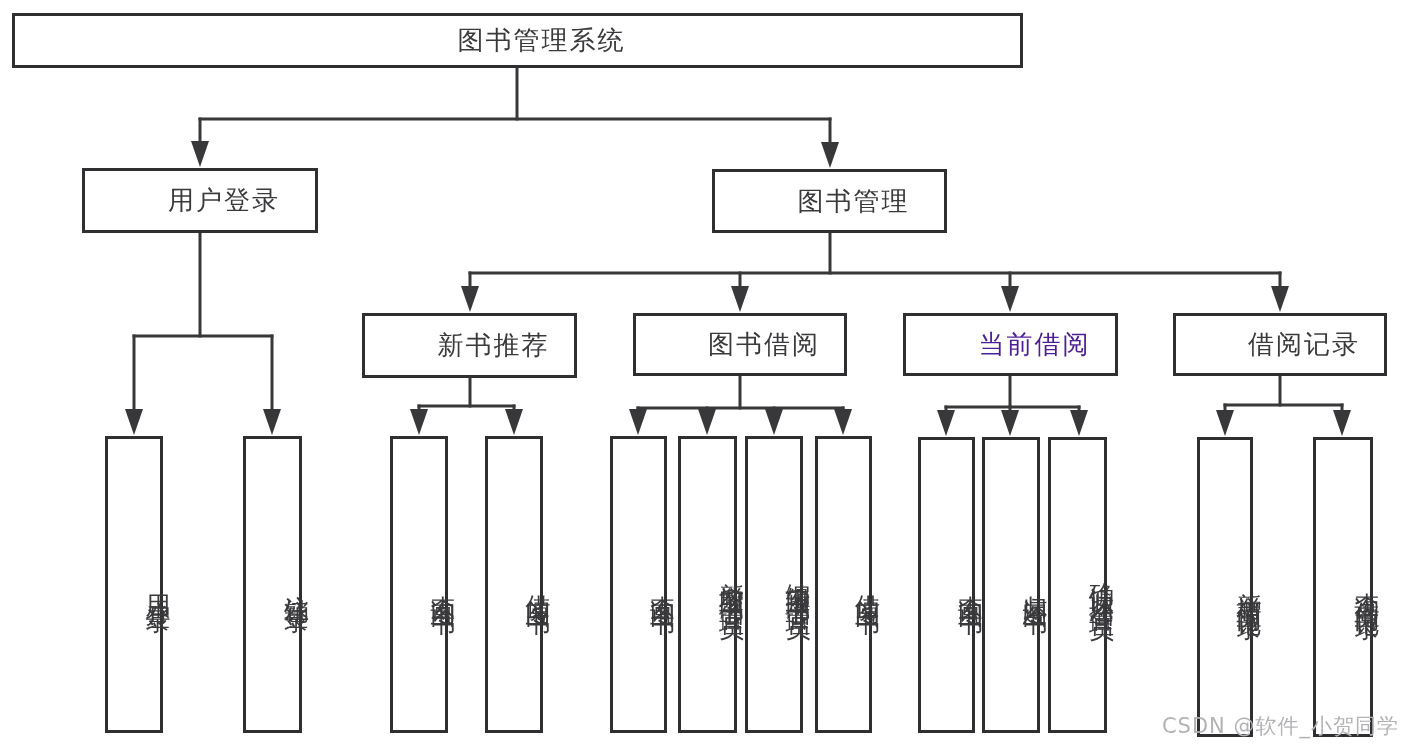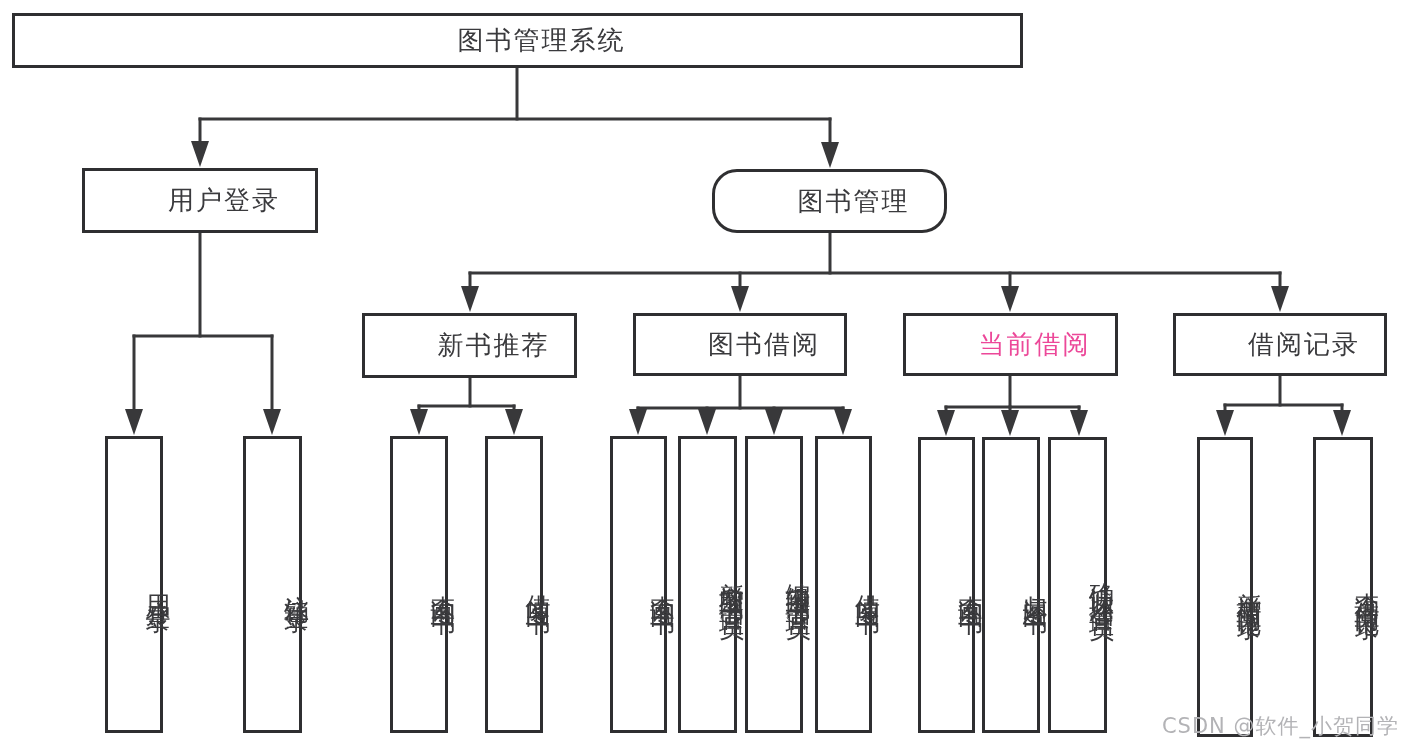--- a/index.html
+++ b/index.html
@@ -82,30 +82,30 @@
       <line x1="1342" y1="405" x2="1342" y2="416" stroke="#38383a" stroke-width="3" stroke-linecap="square"></line>
       <polygon points="1333,410 1351,410 1342,436" fill="#38383a"></polygon>
     </svg>
   <div id="nodes">
       <div class="node" style="left: 12px; top: 13px; width: 1011px; height: 55px; border-color: rgb(47, 47, 49); color: rgb(58, 58, 61);">
         <span class="lbl">图书管理系统</span>
       </div>
       <div class="node" style="left: 82px; top: 168px; width: 236px; height: 65px; border-color: rgb(47, 47, 49); color: rgb(58, 58, 61);">
         <span class="lbl">用户登录</span>
       </div>
-      <div class="node" style="left: 712px; top: 169px; width: 235px; height: 64px; border-color: rgb(47, 47, 49); color: rgb(58, 58, 61); border-radius: 25px;">
+      <div class="node" style="left: 712px; top: 169px; width: 235px; height: 64px; border-color: rgb(47, 47, 49); color: rgb(58, 58, 61);">
         <span class="lbl">图书管理</span>
       </div>
       <div class="node" style="left: 362px; top: 313px; width: 215px; height: 65px; border-color: rgb(47, 47, 49); color: rgb(58, 58, 61);">
         <span class="lbl">新书推荐</span>
       </div>
       <div class="node" style="left: 633px; top: 313px; width: 214px; height: 63px; border-color: rgb(47, 47, 49); color: rgb(58, 58, 61); align-items: center;">
         <span class="lbl">图书借阅</span>
       </div>
-      <div class="node" style="left: 903px; top: 313px; width: 215px; height: 63px; border-color: rgb(47, 47, 49); color: #ec4899; justify-content: center;">
+      <div class="node" style="left: 903px; top: 313px; width: 215px; height: 63px; border-color: rgb(47, 47, 49); color: #4c1d95; justify-content: center;">
         <span class="lbl">当前借阅</span>
       </div>
       <div class="node" style="left: 1173px; top: 313px; width: 214px; height: 63px; border-color: rgb(47, 47, 49); color: rgb(58, 58, 61);">
         <span class="lbl">借阅记录</span>
       </div>
       <div class="node vertical" style="left: 105px; top: 436px; width: 58px; height: 297px; border-color: rgb(47, 47, 49); color: rgb(58, 58, 61);">
         <span class="lbl">用户登录</span>
       </div>
       <div class="node vertical" style="left: 243px; top: 436px; width: 59px; height: 297px; border-color: rgb(47, 47, 49); color: rgb(58, 58, 61);">
         <span class="lbl">注销登录</span>

